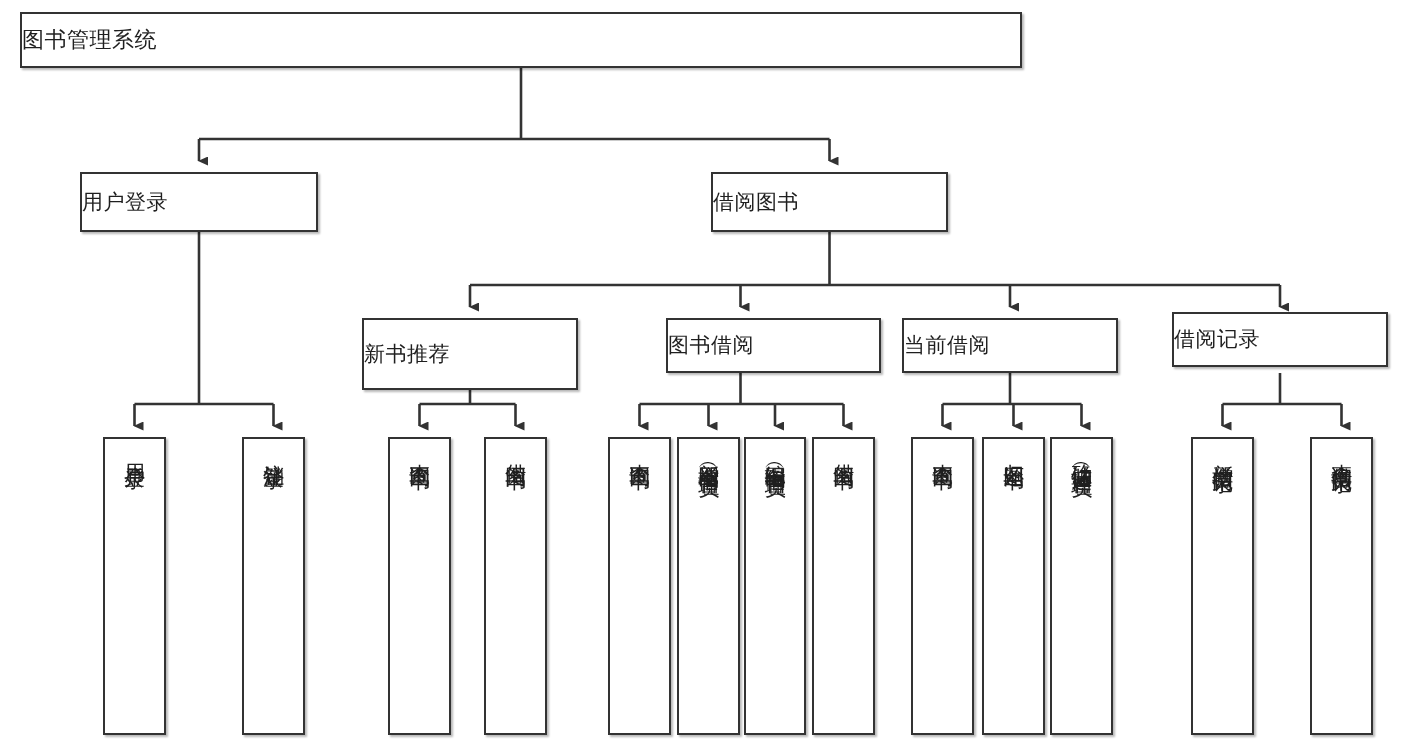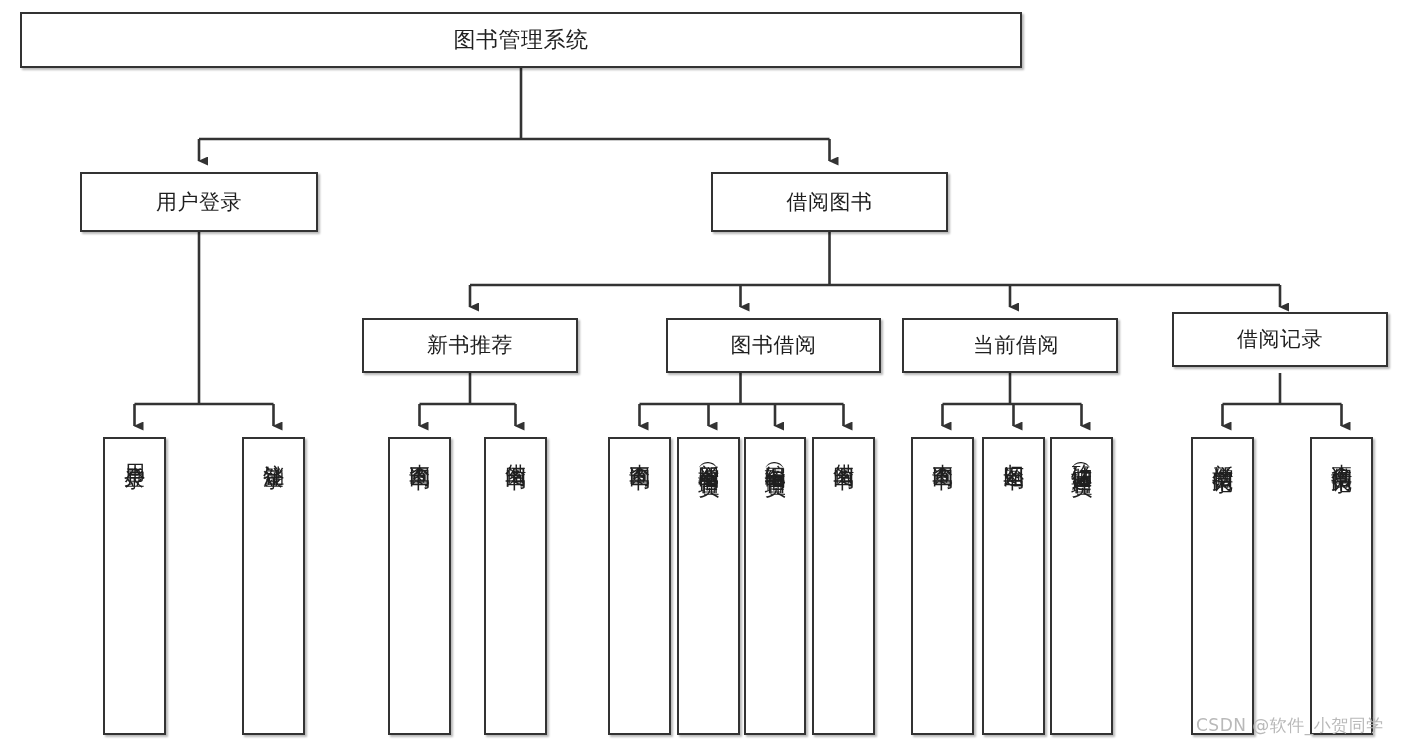--- a/index.html
+++ b/index.html
@@ -26,21 +26,21 @@
     pointer-events: none;
   }
   .node {
     position: absolute;
     box-sizing: border-box;
     background: #ffffff;
     border: 2px solid #333333;
     box-shadow: 2px 2px 2px rgba(0,0,0,0.28);
     display: flex;
     align-items: center;
-    justify-content: center;
+    justify-content: flex-start;
     color: #222222;
   }
   .node .label {
     font-size: 21px;
     line-height: 1.15;
     letter-spacing: 0.5px;
     white-space: nowrap;
     color: #1f1f1f;
   }
   .node.vertical {
@@ -118,27 +118,27 @@
   <div id="node-layer">
       <div class="node root" style="left: 20px; top: 12px; width: 1002px; height: 56px;">
         <span class="label">图书管理系统</span>
       </div>
       <div class="node" style="left: 80px; top: 172px; width: 238px; height: 60px;">
         <span class="label">用户登录</span>
       </div>
       <div class="node" style="left: 711px; top: 172px; width: 237px; height: 60px;">
         <span class="label">借阅图书</span>
       </div>
-      <div class="node" style="left: 362px; top: 318px; width: 216px; height: 55px;">
+      <div class="node" style="left: 362px; top: 318px; width: 216px; height: 72px;">
         <span class="label">新书推荐</span>
       </div>
       <div class="node" style="left: 633px; top: 318px; width: 215px; height: 55px; margin-left: 33px;">
         <span class="label">图书借阅</span>
       </div>
-      <div class="node" style="left: 902px; top: 318px; width: 216px; height: 55px; padding-left: 12px;">
+      <div class="node" style="left: 902px; top: 318px; width: 216px; height: 55px;">
         <span class="label">当前借阅</span>
       </div>
       <div class="node" style="left: 1172px; top: 312px; width: 216px; height: 55px;">
         <span class="label">借阅记录</span>
       </div>
       <div class="node vertical" style="left: 103px; top: 437px; width: 63px; height: 298px;">
         <span class="label">用户登录</span>
       </div>
       <div class="node vertical" style="left: 242px; top: 437px; width: 63px; height: 298px;">
         <span class="label">注销登录</span>
@@ -171,15 +171,14 @@
         <span class="label">确认归还（管理员）</span>
       </div>
       <div class="node vertical" style="left: 1191px; top: 437px; width: 63px; height: 298px;">
         <span class="label">新增借阅记录</span>
       </div>
       <div class="node vertical" style="left: 1310px; top: 437px; width: 63px; height: 298px;">
         <span class="label">查询借阅记录</span>
       </div>
     </div>
 
-  <div class="watermark" style="left:1196px; top:714px;">CSDN @软件_小贺同学</div>
 
 </div>
 
 </body></html>

